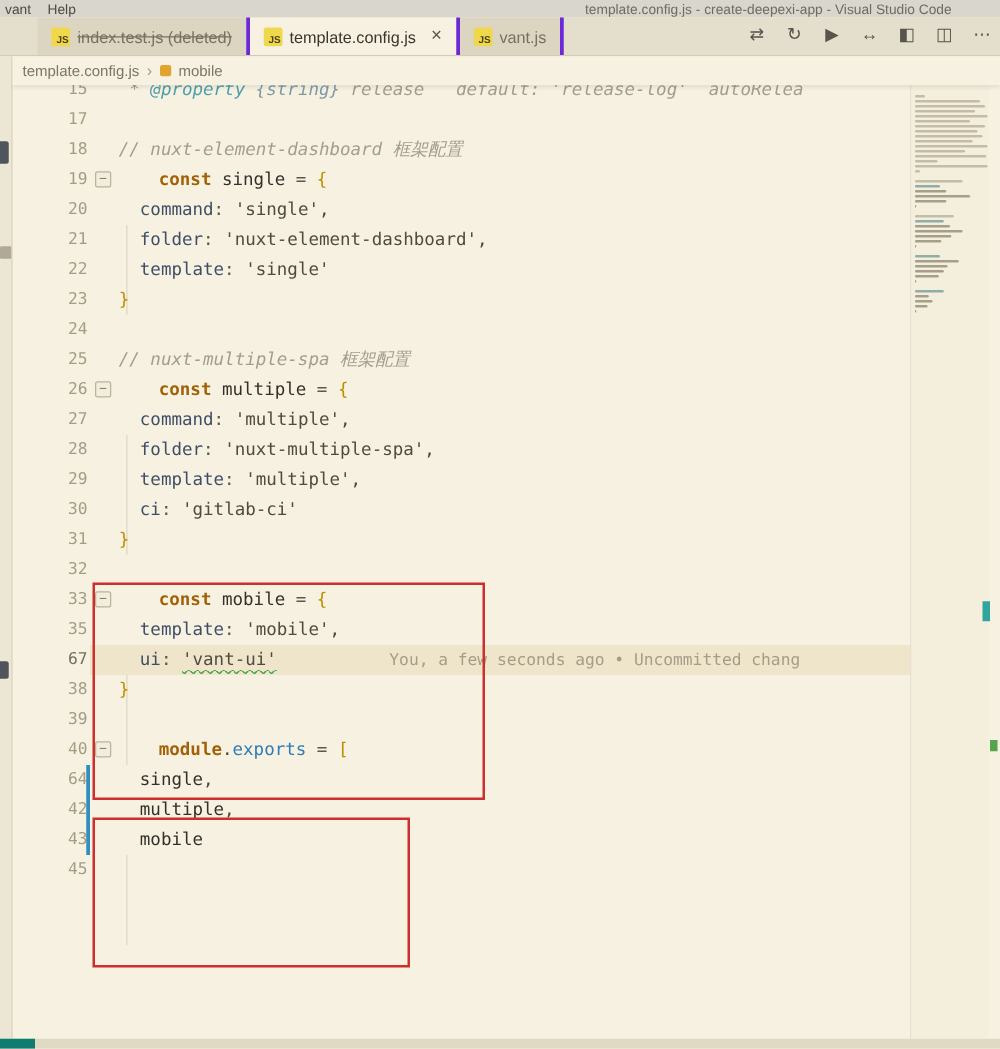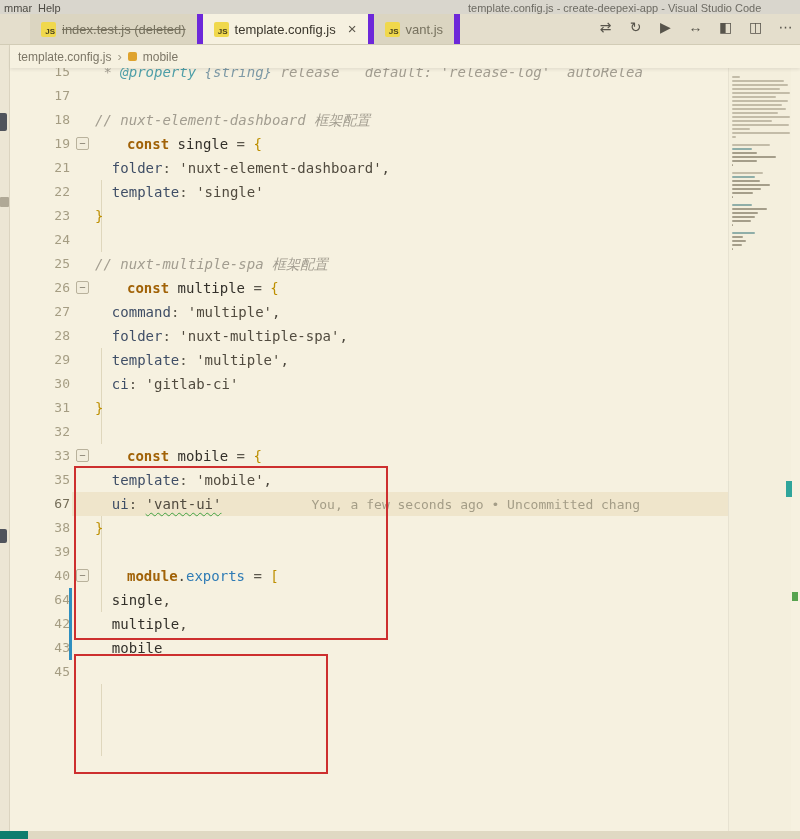--- a/index.html
+++ b/index.html
@@ -12,21 +12,21 @@
   .menu-item { position:absolute; bottom:0; }
   .menu-item.m0 { left:4px; }
   .menu-item.m1 { left:38px; }
   .window-title { position:absolute; left:468px; bottom:0; font-size:11px; color:#6D6B63; white-space:nowrap; }
 
   
   .tabbar { position:absolute; top:14px; left:0; right:0; height:31px; background:#E4DECC;
             border-bottom:1px solid #D2CCB6; }
   .tab-list { position:absolute; left:30px; top:0; bottom:0; display:flex; }
   .tab { display:flex; align-items:center; gap:6px; padding:0 11px; font-size:13px;
-         color:#77725F; background:#DBD5C1; border-right:6px solid #6d28d9; cursor:pointer;text-align:center; }
+         color:#77725F; background:#DBD5C1; border-right:3px solid #6d28d9; cursor:pointer;text-align:center; }
   .tab.active { background:#F6F1E0; color:#3A362C; }
   .tab .label.deleted { text-decoration:line-through; }
   .jsicon { width:15px; height:15px; background:#F0D84C; color:#4A431C; font-size:8px; font-weight:bold;
             display:flex; align-items:flex-end; justify-content:flex-end; padding:1px; border-radius:2px; }
   .tab .close { margin-left:6px; font-size:15px; color:#5A564B; line-height:14px; }
 
   .editor-actions { position:absolute; right:6px; top:5px; display:flex; gap:13px; color:#57544B;
                     font-size:14px; align-items:center; }
   .action { width:17px; text-align:center; cursor:pointer; }
 
@@ -93,21 +93,21 @@
 
   
   .annotation-box { position:absolute; border:2px solid #CD2F2F; z-index:40; pointer-events:none; }
   .box1 { left:74px; top:466px; width:314px; height:174px; }
   .box2 { left:74px; top:654px; width:254px; height:120px; }
 </style>
 </head>
 <body>
 
 <div class="titlebar">
-  <span class="menu-item m0">mmar</span>
+  <span class="menu-item m0">vant</span>
   <span class="menu-item m1">Help</span>
   <span class="window-title">template.config.js - create-deepexi-app - Visual Studio Code</span>
 </div>
 
 <div class="tabbar">
   <div class="tab-list">
       <div class="tab">
         <span class="jsicon">JS</span>
         <span class="label deleted">index.test.js (deleted)</span>
       </div>
@@ -148,20 +148,21 @@
 <div class="editor">
   <div class="indent-guide ig1"></div>
   <div class="indent-guide ig2"></div>
   <div class="indent-guide ig3"></div>
   <div class="indent-guide ig4"></div>
   <div class="lines">
       <div class="row"><span class="ln">15</span><span class="tok cm"> * </span><span class="tok cmk">@property</span><span class="tok cm"> </span><span class="tok cmt">{string}</span><span class="tok cm"> release   </span><span class="tok cm">default: 'release-log'  autoRelea</span></div>
       <div class="row"><span class="ln">17</span></div>
       <div class="row"><span class="ln">18</span><span class="tok cm">// nuxt-element-dashboard 框架配置</span></div>
       <div class="row"><span class="ln">19</span><span class="fold">−</span><span class="tok kw">const</span><span class="tok pu"> </span><span class="tok id">single</span><span class="tok pu"> </span><span class="tok op">=</span><span class="tok pu"> </span><span class="tok br">{</span></div>
+      <div class="row"><span class="ln">20</span><span class="tok pu">  </span><span class="tok pr">command</span><span class="tok op">:</span><span class="tok pu"> </span><span class="tok st">'single'</span><span class="tok pu">,</span></div>
       <div class="row"><span class="ln">21</span><span class="tok pu">  </span><span class="tok pr">folder</span><span class="tok op">:</span><span class="tok pu"> </span><span class="tok st">'nuxt-element-dashboard'</span><span class="tok pu">,</span></div>
       <div class="row"><span class="ln">22</span><span class="tok pu">  </span><span class="tok pr">template</span><span class="tok op">:</span><span class="tok pu"> </span><span class="tok st">'single'</span></div>
       <div class="row"><span class="ln">23</span><span class="tok br">}</span></div>
       <div class="row"><span class="ln">24</span></div>
       <div class="row"><span class="ln">25</span><span class="tok cm">// nuxt-multiple-spa 框架配置</span></div>
       <div class="row"><span class="ln">26</span><span class="fold">−</span><span class="tok kw">const</span><span class="tok pu"> </span><span class="tok id">multiple</span><span class="tok pu"> </span><span class="tok op">=</span><span class="tok pu"> </span><span class="tok br">{</span></div>
       <div class="row"><span class="ln">27</span><span class="tok pu">  </span><span class="tok pr">command</span><span class="tok op">:</span><span class="tok pu"> </span><span class="tok st">'multiple'</span><span class="tok pu">,</span></div>
       <div class="row"><span class="ln">28</span><span class="tok pu">  </span><span class="tok pr">folder</span><span class="tok op">:</span><span class="tok pu"> </span><span class="tok st">'nuxt-multiple-spa'</span><span class="tok pu">,</span></div>
       <div class="row"><span class="ln">29</span><span class="tok pu">  </span><span class="tok pr">template</span><span class="tok op">:</span><span class="tok pu"> </span><span class="tok st">'multiple'</span><span class="tok pu">,</span></div>
       <div class="row"><span class="ln">30</span><span class="tok pu">  </span><span class="tok pr">ci</span><span class="tok op">:</span><span class="tok pu"> </span><span class="tok st">'gitlab-ci'</span></div>

